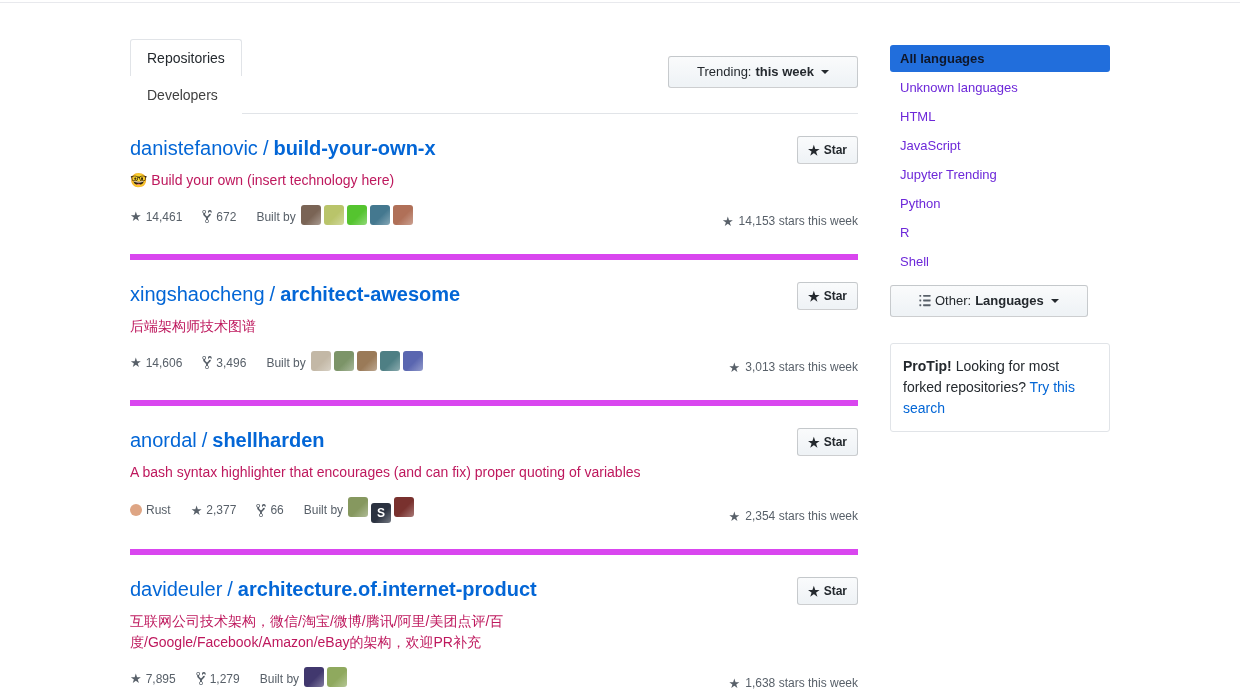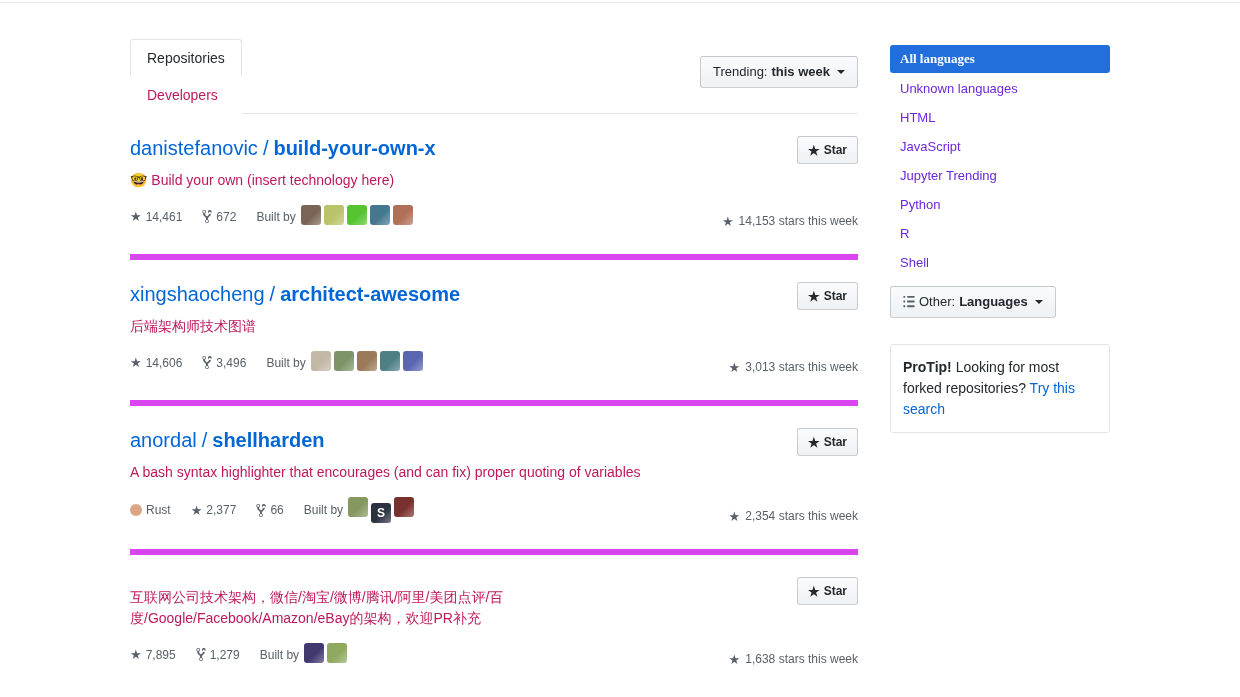--- a/index.html
+++ b/index.html
@@ -28,37 +28,37 @@
   .tabnav {
     display: flex;
     justify-content: space-between;
     align-items: center;
     border-bottom: 1px solid #e1e4e8;
   }
   .tabs { display: flex; align-self: flex-end; flex-direction: column; }
   .tab {
     padding: 10px 16px;
     font-size: 14px;
-    color: #be185d;
+    color: #404040;
     border: 1px solid transparent;
     margin-bottom: -1px;
     cursor: pointer;
     background: #fff;
   }
   .tab.active {
     color: #24292e;
     border-color: #e1e4e8;
     border-bottom-color: #fff;
     border-radius: 3px 3px 0 0;
   }
   .btn {
     display: inline-flex;
     align-items: center;
     gap: 4px;
-    padding: 5px 12px;
+    padding: 5px 28px;
     font-size: 13px;
     line-height: 1.5;
     color: #24292e;
     background: linear-gradient(180deg, #fafbfc, #eff3f6 90%);
     border: 1px solid rgba(27, 31, 35, 0.2);
     border-radius: 3px;
     cursor: pointer;
     white-space: nowrap;
   }
   .btn .bold { font-weight: 700; }
@@ -147,23 +147,22 @@
   .lang-list { font-size: 13px; margin-top: 6px; }
   .lang-item {
     padding: 6px 10px;
     color: #6d28d9;
     cursor: pointer;
     border-radius: 3px;
     margin-bottom: 2px;
   }
   .lang-item.selected {
     background: #216edc;
-    color: #ffffff;
+    color: #0f172a;
     font-weight: 700;
-    font-family: Liberation Serif, serif;
   }
   .other-btn { margin-top: 8px; font-size: 13px; }
   .other-btn svg { fill: #586069; }
   .protip {
     margin-top: 26px;
     border: 1px solid #e1e4e8;
     border-radius: 3px;
     padding: 12px;
     font-size: 14px;
     line-height: 1.5;
@@ -304,20 +303,25 @@
         </button>
         <span class="stars-week">
           <span class="star-glyph">★</span>
           <span>2,354 stars this week</span>
         </span>
       </div>
     </article>
 
     <article class="repo r4">
       <div class="repo-left">
+        <h3 class="repo-title">
+          <a>
+            <span>davideuler</span><span class="sep">/</span><span class="name">architecture.of.internet-product</span>
+          </a>
+        </h3>
         <p class="repo-desc">互联网公司技术架构，微信/淘宝/微博/腾讯/阿里/美团点评/百度/Google/Facebook/Amazon/eBay的架构，欢迎PR补充</p>
         <div class="repo-meta">
           <span class="meta-item">
             <span class="star-glyph">★</span>
             <span>7,895</span>
           </span>
           <span class="meta-item">
             <svg class="fork-icon" width="10" height="15" viewBox="0 0 10 16">
                 <path d="M8 1a1.993 1.993 0 0 0-1 3.72V6L5 8 3 6V4.72A1.993 1.993 0 0 0 2 1a1.993 1.993 0 0 0-1 3.72V6.5l3 3v1.78A1.993 1.993 0 0 0 5 15a1.993 1.993 0 0 0 1-3.72V9.5l3-3V4.72A1.993 1.993 0 0 0 8 1zM2 4.2C1.34 4.2.8 3.65.8 3c0-.65.55-1.2 1.2-1.2.65 0 1.2.55 1.2 1.2 0 .65-.55 1.2-1.2 1.2zm3 10c-.66 0-1.2-.55-1.2-1.2 0-.65.55-1.2 1.2-1.2.65 0 1.2.55 1.2 1.2 0 .65-.55 1.2-1.2 1.2zm3-8.8c-.66 0-1.2-.55-1.2-1.2 0-.65.55-1.2 1.2-1.2.65 0 1.2.55 1.2 1.2 0 .65-.55 1.2-1.2 1.2z"></path>
               </svg>

